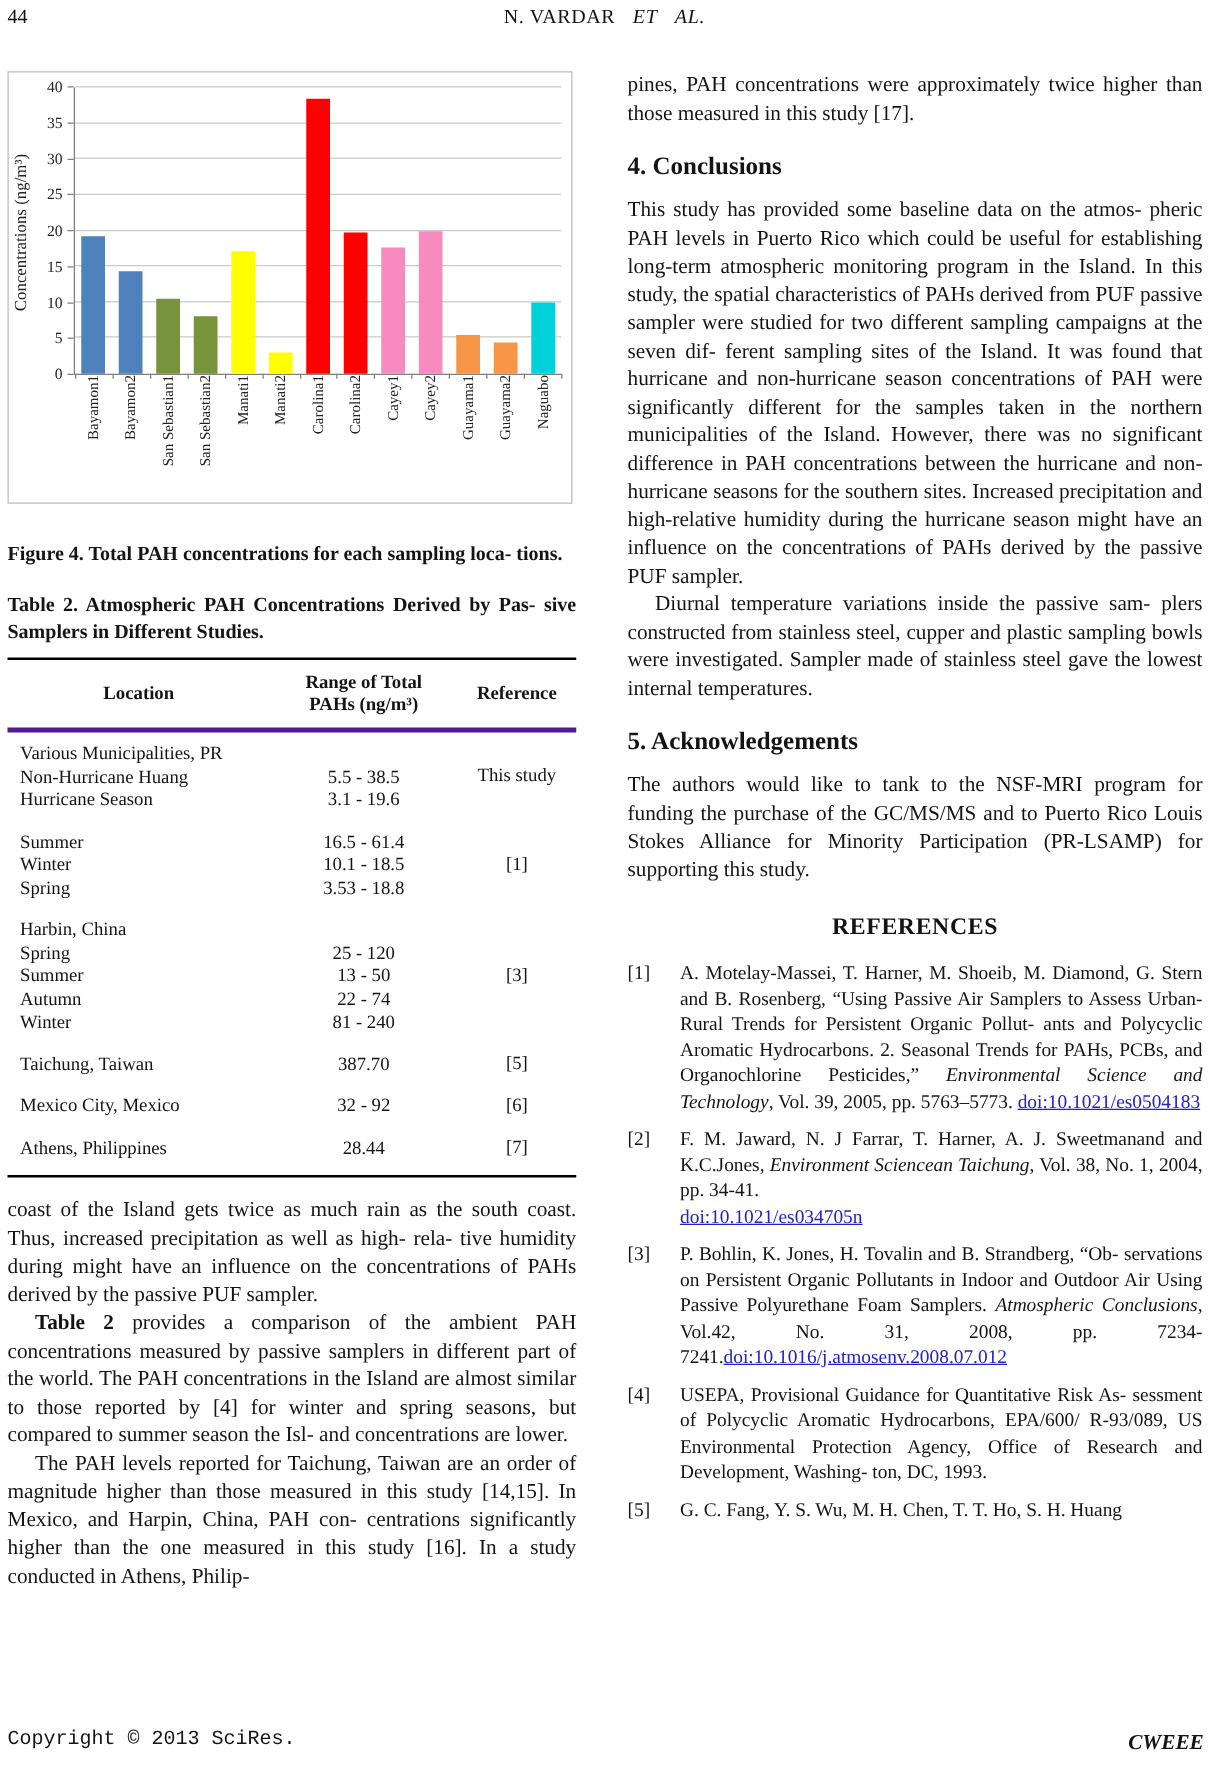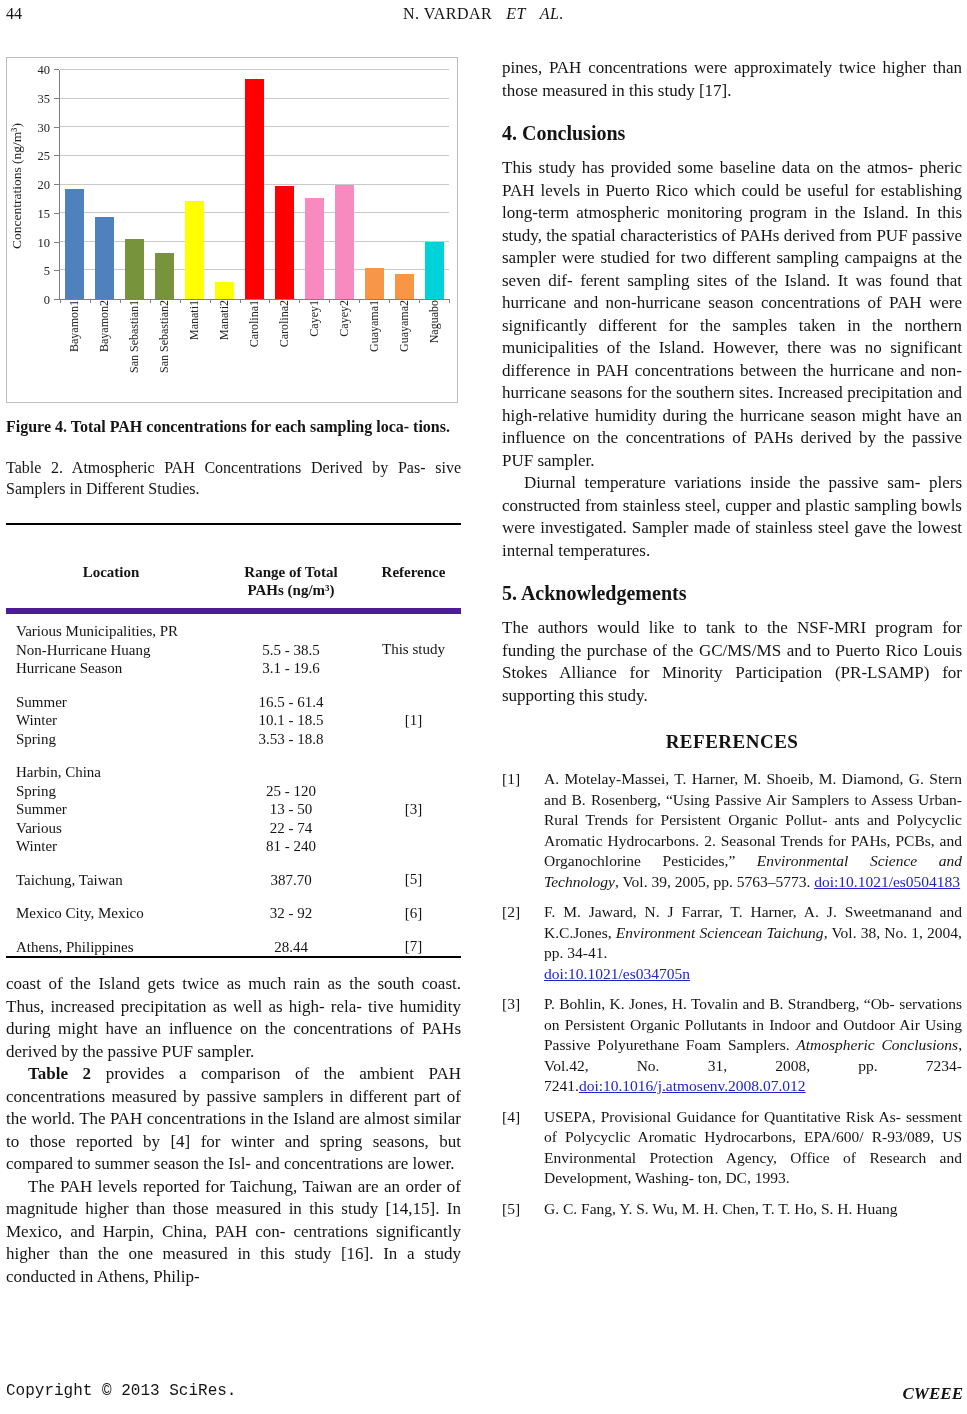--- a/index.html
+++ b/index.html
@@ -39,30 +39,30 @@
   .bar-slot { flex:1; display:flex; justify-content:center; align-items:flex-end; height:100%; }
   .bar { width:19px; }
   .xtick { position:absolute; top:100%; width:1px; height:4px; background:#7f7f7f; }
   .chart-xrow { display:flex; }
   .xspacer { width:30px; flex:none; }
   .chart-xlabels { flex:1; display:flex; }
   .xslot { flex:1; display:flex; justify-content:center; align-items:flex-start; height:100px; overflow:hidden; }
   .xlabel { writing-mode:vertical-rl; transform:rotate(180deg); font-size:12px; white-space:nowrap; color:#222; }
 
   
-  .fig-caption { font-weight:bold; font-size:16px; line-height:21px; text-align:justify; margin:13px 0 0 0; }
-  .table-caption { font-weight:normal; font-size:16px; line-height:21px; text-align:justify; margin:20px 0 24px 0; }
+  .fig-caption { font-weight:bold; font-size:16px; line-height:21px; text-align:justify; margin:30px 0 0 0; }
+  .table-caption { font-weight:bold; font-size:16px; line-height:21px; text-align:justify; margin:20px 0 10px 0; }
 
   
   .ptable { border-top:2px solid #000; border-bottom:2px solid #000; font-size:15px; }
-  .thead { display:flex; align-items:flex-start; border-bottom:6px solid #4c1d95; padding:9px 0; font-weight:bold; text-align:center; line-height:18px;margin-top:29px; }
+  .thead { display:flex; align-items:center; border-bottom:4px solid #4c1d95; padding:9px 0; font-weight:bold; text-align:center; line-height:18px; }
   .th-loc { flex:1; }
   .th-range { width:150px; white-space:pre-line; flex:none; }
   .th-ref { width:95px; flex:none; }
-  .tbody { padding:8px 0 0 0; }
+  .tbody { padding:8px 0 12px 0; }
   .tgroup { display:flex; margin-bottom:15px; }
   .tgroup:last-child { margin-bottom:0; }
   .tg-rows { flex:1; display:flex; flex-direction:column; }
   .trow { display:flex; line-height:18.5px; }
   .tc-loc { flex:1; padding-left:10px; text-align:left; }
   .tc-range { width:150px; text-align:center; flex:none; }
   .tg-ref { width:95px; flex:none; display:flex; align-items:center; justify-content:center; }
 
   
   .body-text { margin-top:15px; }
@@ -285,21 +285,21 @@
             </div>
             <div class="trow">
               <div class="tc-loc">Spring</div>
               <div class="tc-range">25 - 120</div>
             </div>
             <div class="trow">
               <div class="tc-loc">Summer</div>
               <div class="tc-range">13 - 50</div>
             </div>
             <div class="trow">
-              <div class="tc-loc">Various</div>
+              <div class="tc-loc">Autumn</div>
               <div class="tc-range">22 - 74</div>
             </div>
             <div class="trow">
               <div class="tc-loc">Winter</div>
               <div class="tc-range">81 - 240</div>
             </div>
           </div>
           <div class="tg-ref">[3]</div>
         </div>
         <div class="tgroup">

